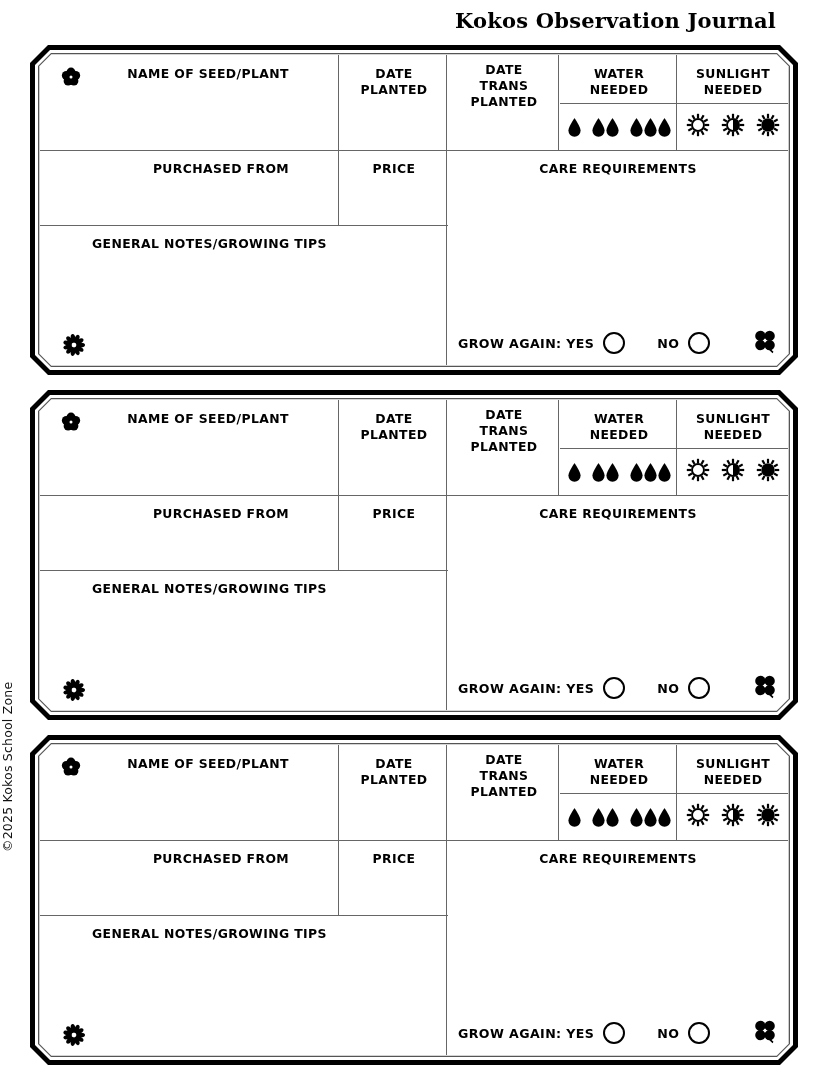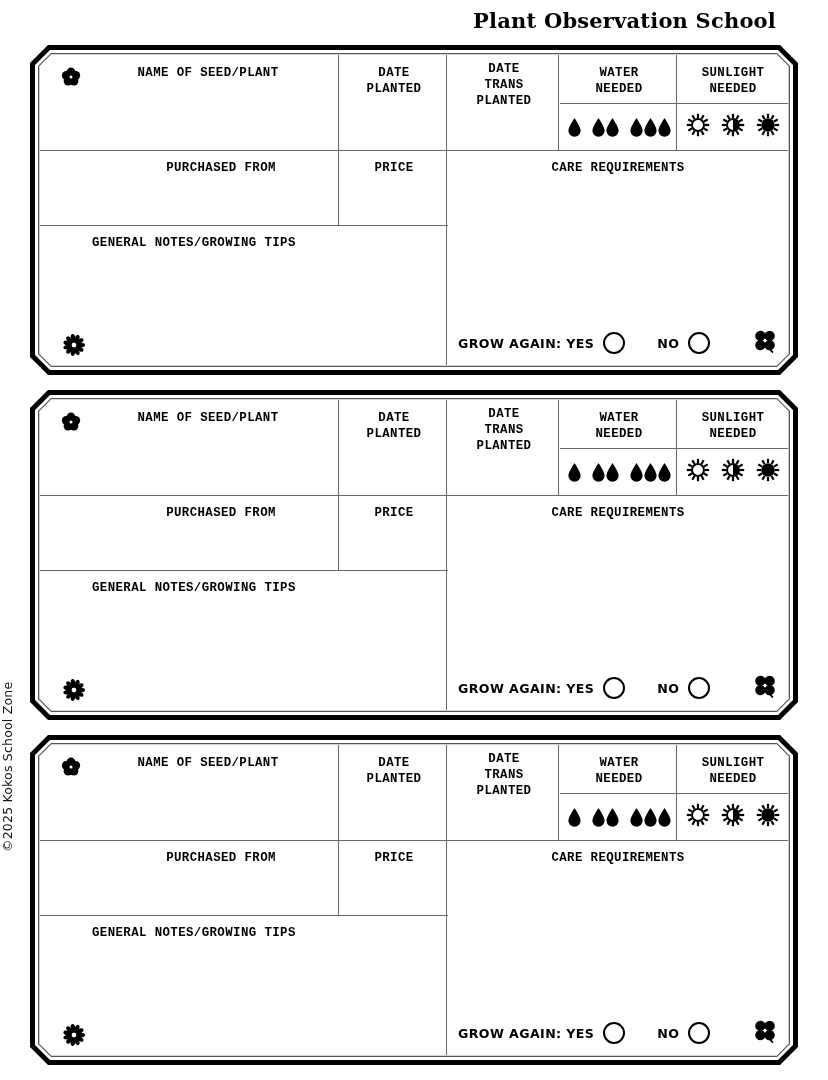--- a/index.html
+++ b/index.html
@@ -96,21 +96,20 @@
 
   
   .hdr {
     position: absolute;
     font-weight: bold;
     font-size: 12.4px;
     letter-spacing: 0.4px;
     text-align: center;
     line-height: 1.28;
     color: #000;
-    font-family: Liberation Mono, monospace;
   }
   .h-name    { left: 38px;  top: 11px; width: 260px; }
   .h-dplant  { left: 300px; top: 11px; width: 108px; }
   .h-dtrans  { left: 408px; top: 7px;  width: 112px; }
   .h-water   { left: 520px; top: 11px; width: 118px; }
   .h-sun     { left: 638px; top: 11px; width: 110px; }
 
   .h-purch   { left: 51px;  top: 106px; width: 260px; }
   .h-price   { left: 300px; top: 106px; width: 108px; }
   .h-care    { left: 408px; top: 106px; width: 340px; }
@@ -154,21 +153,21 @@
   .corner-icon { position: absolute; }
   .ci-tl { left: 18px;  top: 10px; }
   .ci-bl { left: 22px;  top: 278px; }
   .ci-br { left: 712px; top: 274px; }
 
   svg { display: block; }
 </style>
 </head>
 <body>
 
-<div class="page-title">Plant Observation School</div>
+<div class="page-title">Kokos Observation Journal</div>
 
 <div class="copyright">©2025 Kokos School Zone</div>
 
 <div id="cards-host">
     <div class="card" id="card-0">
       <div class="card-outer"></div>
       <div class="card-gap"></div>
       <div class="card-inner-line"></div>
       <div class="card-face"></div>
       <div class="content">

